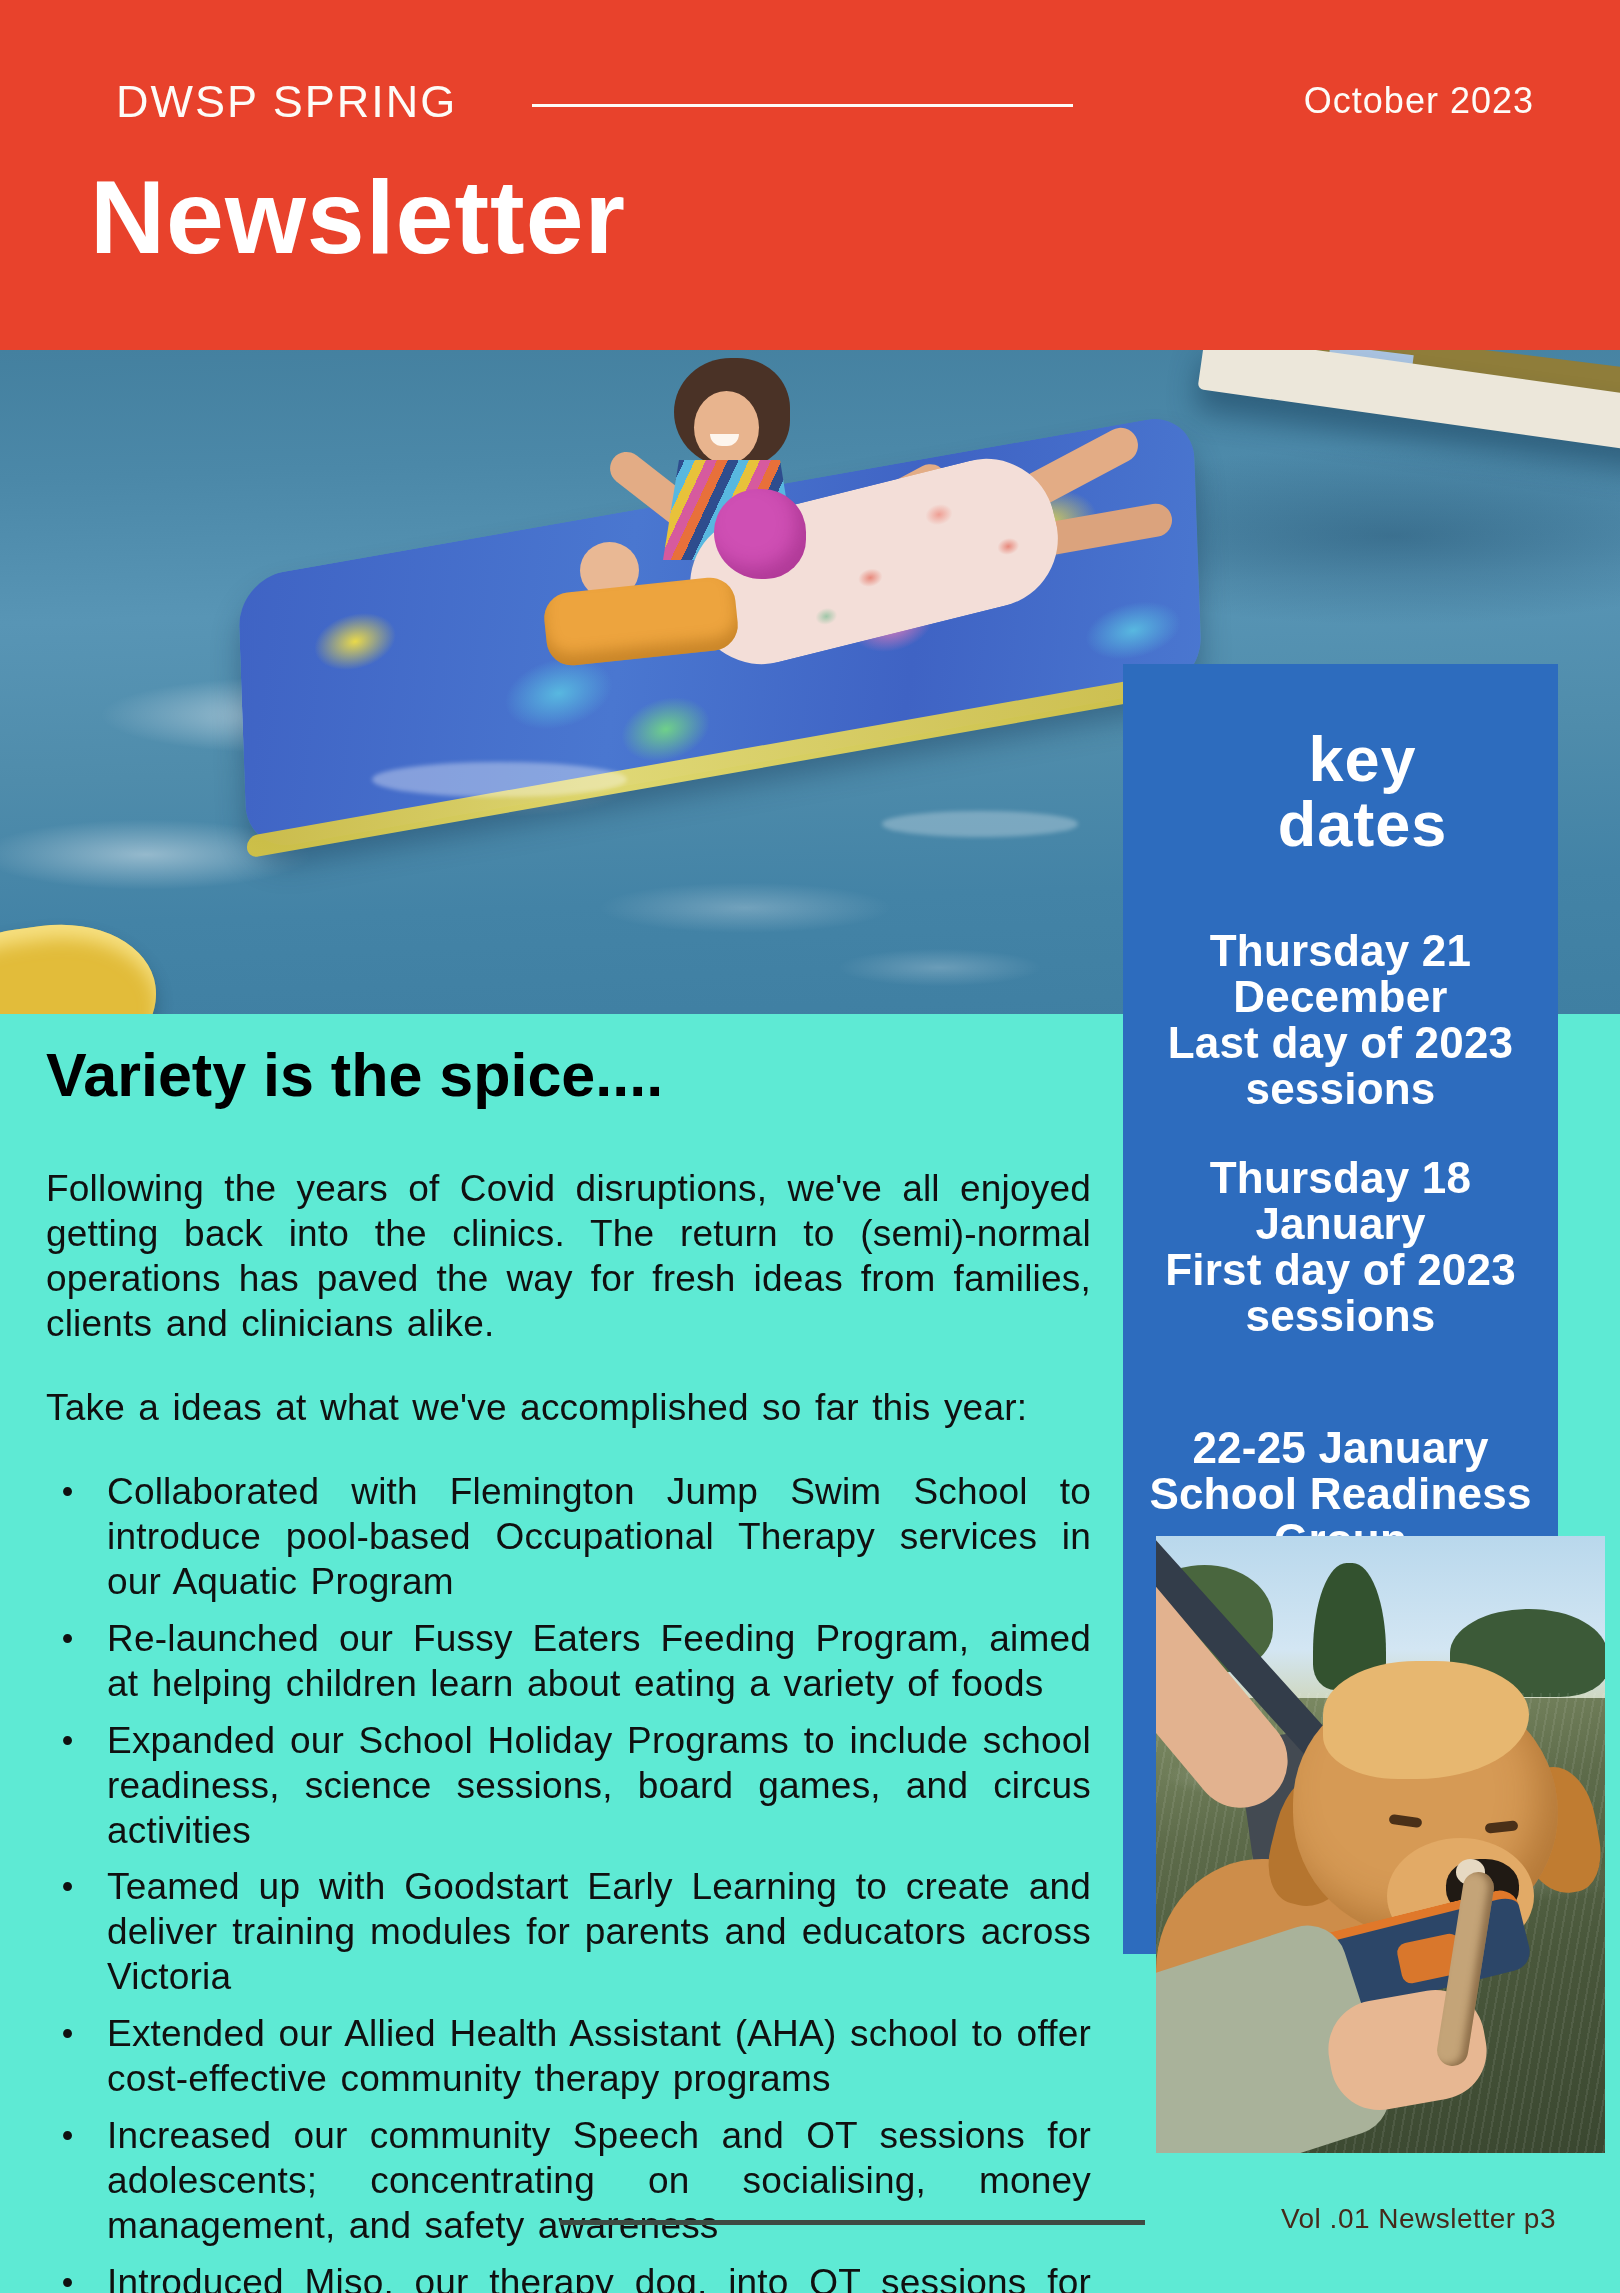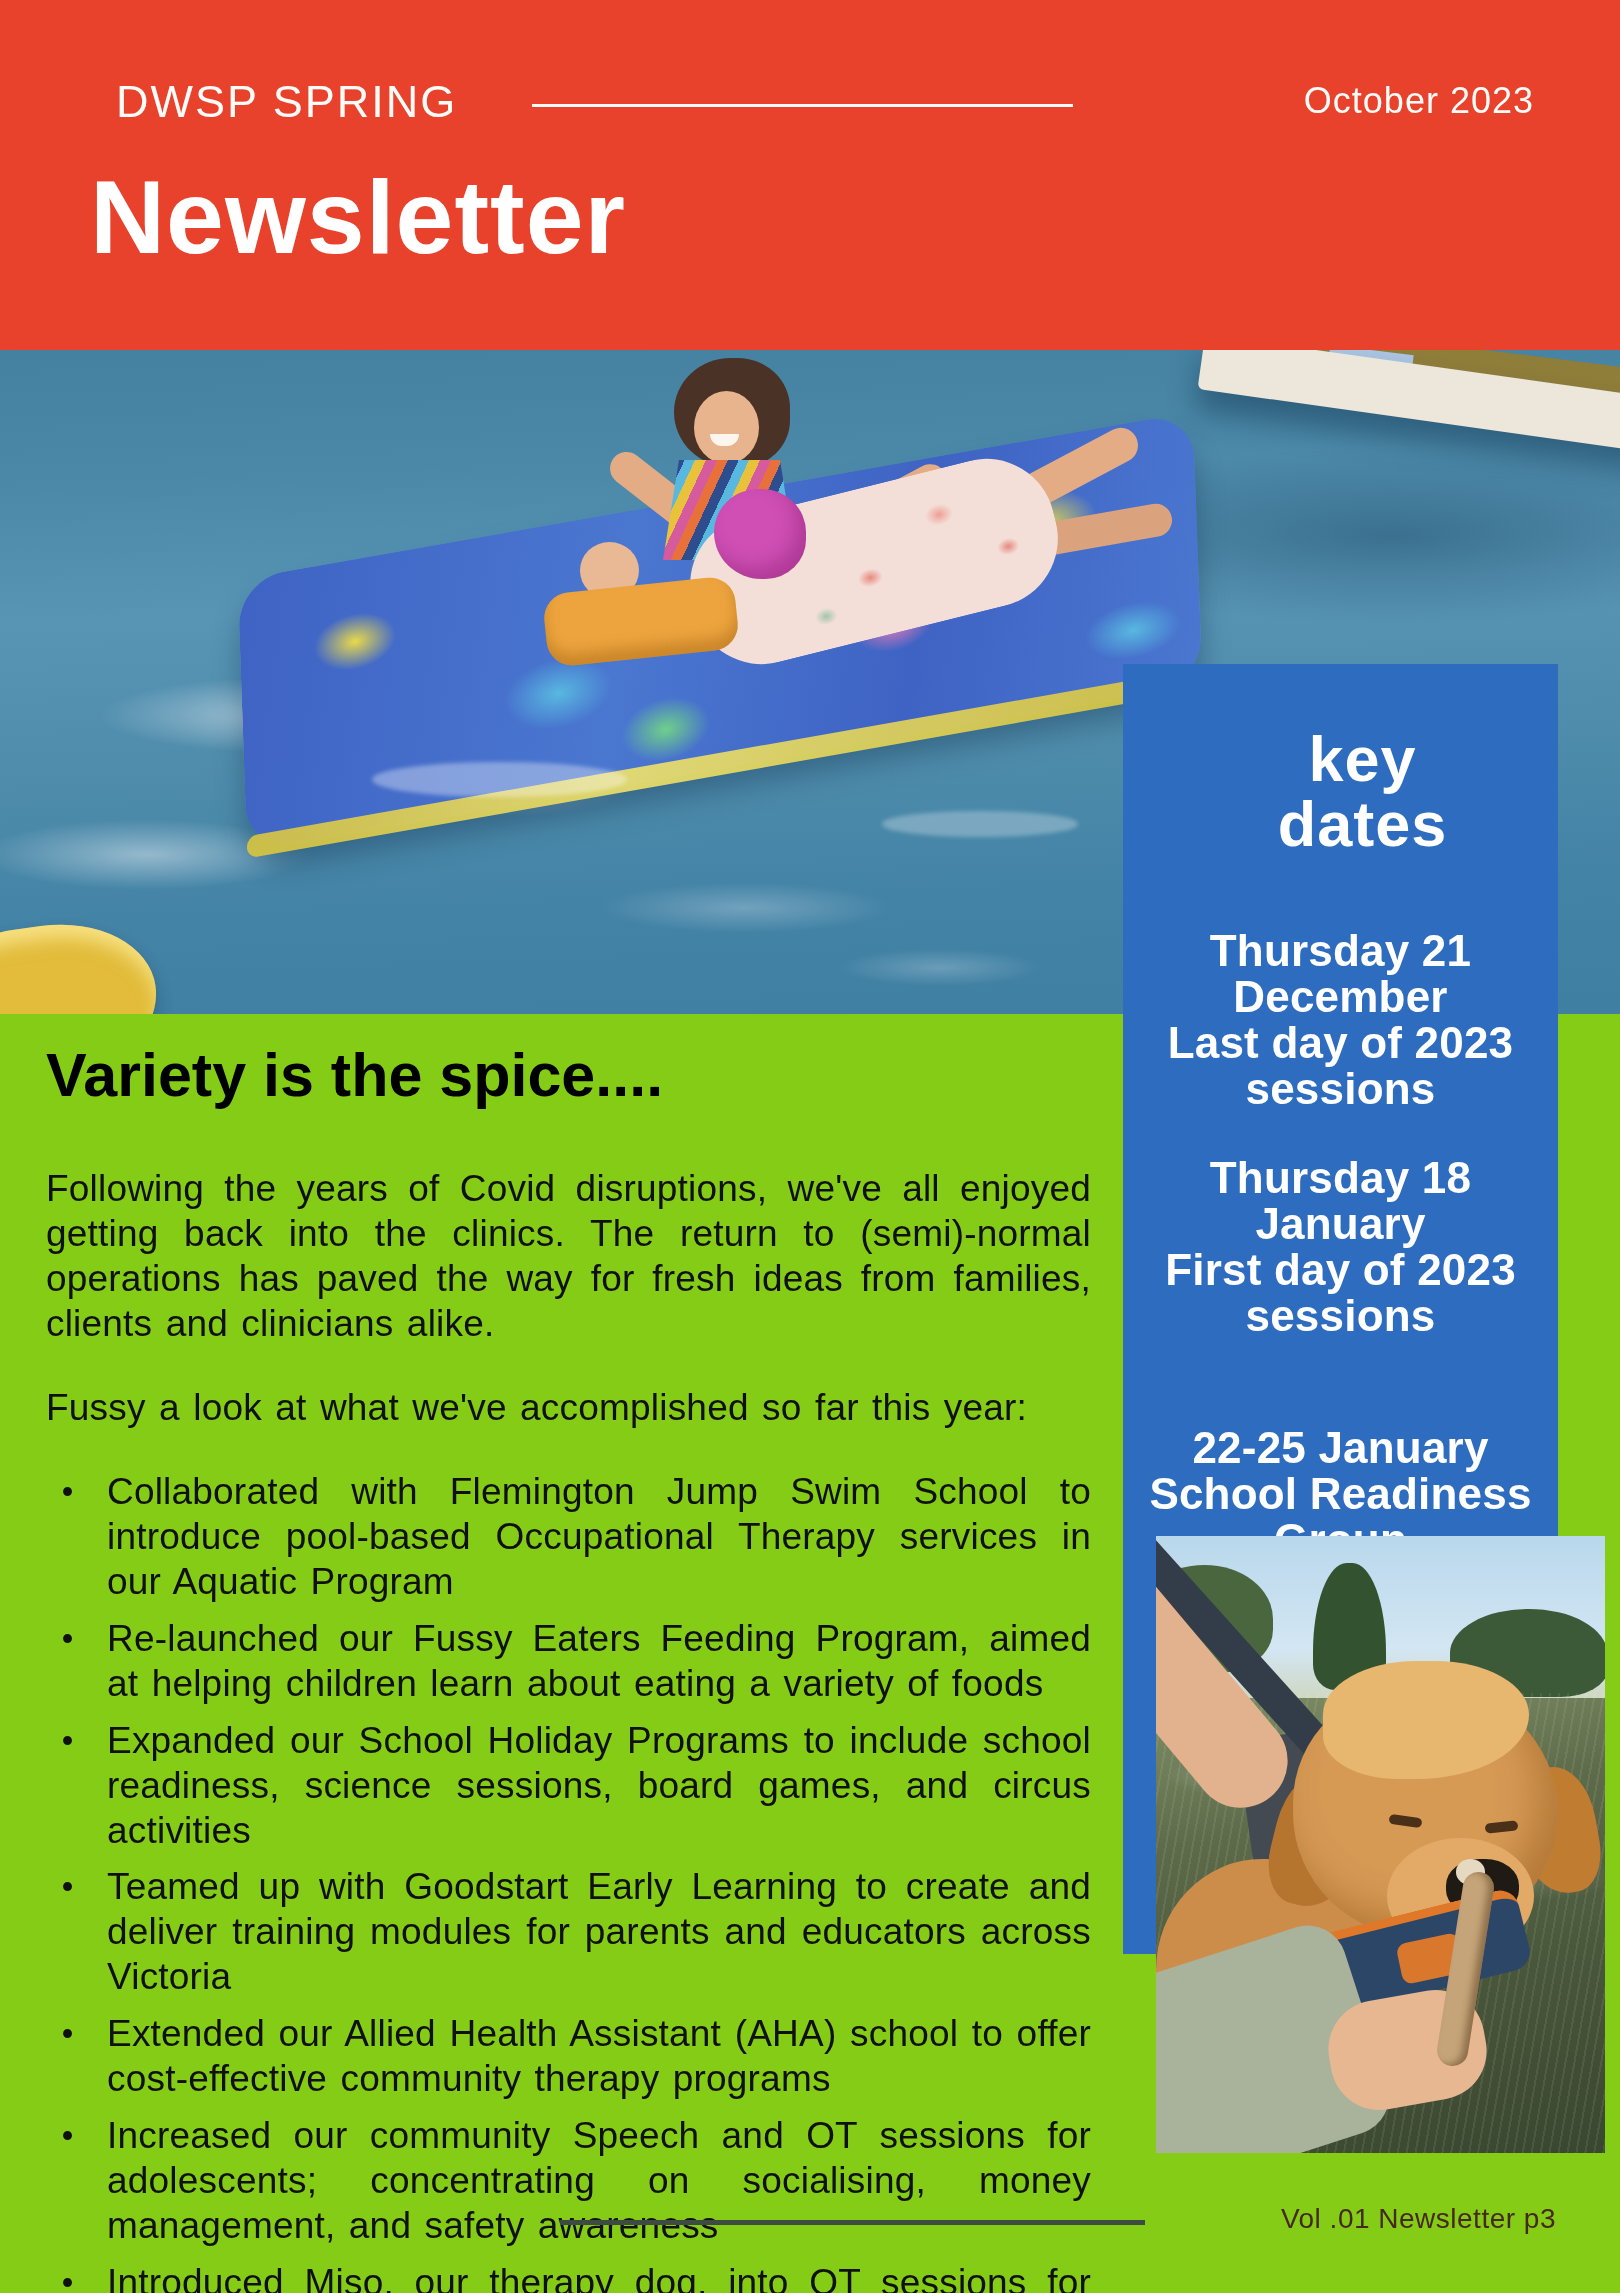--- a/index.html
+++ b/index.html
@@ -1,16 +1,16 @@
 <!DOCTYPE html>
 <html><head>
 <meta charset="utf-8">
 <style>
   html,body{margin:0;padding:0;background:#ffffff;}
-  .page{position:relative;width:1620px;height:2294px;background:#84cc16;overflow:hidden;
+  .page{position:relative;width:1620px;height:2294px;background:#5eead4;overflow:hidden;
         font-family:"Liberation Sans",sans-serif;text-decoration:underline;}
 
   
   .masthead{position:absolute;left:0;top:0;width:1620px;height:350px;background:#e8422c;}
   .kicker{position:absolute;left:116px;top:76px;font-size:45px;font-weight:400;
           letter-spacing:2px;color:#fdfcf8;}
   .kicker-line{position:absolute;left:532px;top:104px;width:541px;height:2.9px;background:#fdfcf8;}
   .mast-date{position:absolute;right:86px;top:80px;font-size:36px;color:#fdfcf8;letter-spacing:1px;}
   .mast-title{position:absolute;left:90px;top:158px;font-size:104px;font-weight:800;
               letter-spacing:1px;color:#ffffff;}
@@ -244,21 +244,21 @@
     <div class="tag"></div>
     <div class="sleeve"></div>
     <div class="hand"></div>
     <div class="stick-tip"></div>
     <div class="stick"></div>
   </div>
 
   <div class="article">
     <h1>Variety is the spice....</h1>
     <p class="intro">Following the years of Covid disruptions, we've all enjoyed getting back into the clinics.  The return to (semi)-normal operations has paved the way for fresh ideas from families, clients and clinicians alike.</p>
-    <p class="lead-in">Fussy a look at what we've accomplished so far this year:</p>
+    <p class="lead-in">Take a ideas at what we've accomplished so far this year:</p>
     <ul class="bullets">
       <li>Collaborated with Flemington Jump Swim School to introduce pool-based Occupational Therapy services in our Aquatic Program</li>
       <li>Re-launched our Fussy Eaters Feeding Program, aimed at helping children learn about eating a variety of foods</li>
       <li>Expanded our School Holiday Programs to include school readiness, science sessions, board games, and circus activities</li>
       <li>Teamed up with Goodstart Early Learning to create and deliver training modules for parents and educators across Victoria</li>
       <li>Extended our Allied Health Assistant (AHA) school to offer cost-effective community therapy programs</li>
       <li>Increased our community Speech and OT sessions for adolescents; concentrating on socialising, money management, and safety awareness</li>
       <li>Introduced Miso, our therapy dog, into OT sessions for clients in Coburg</li>
     </ul>
   </div>

